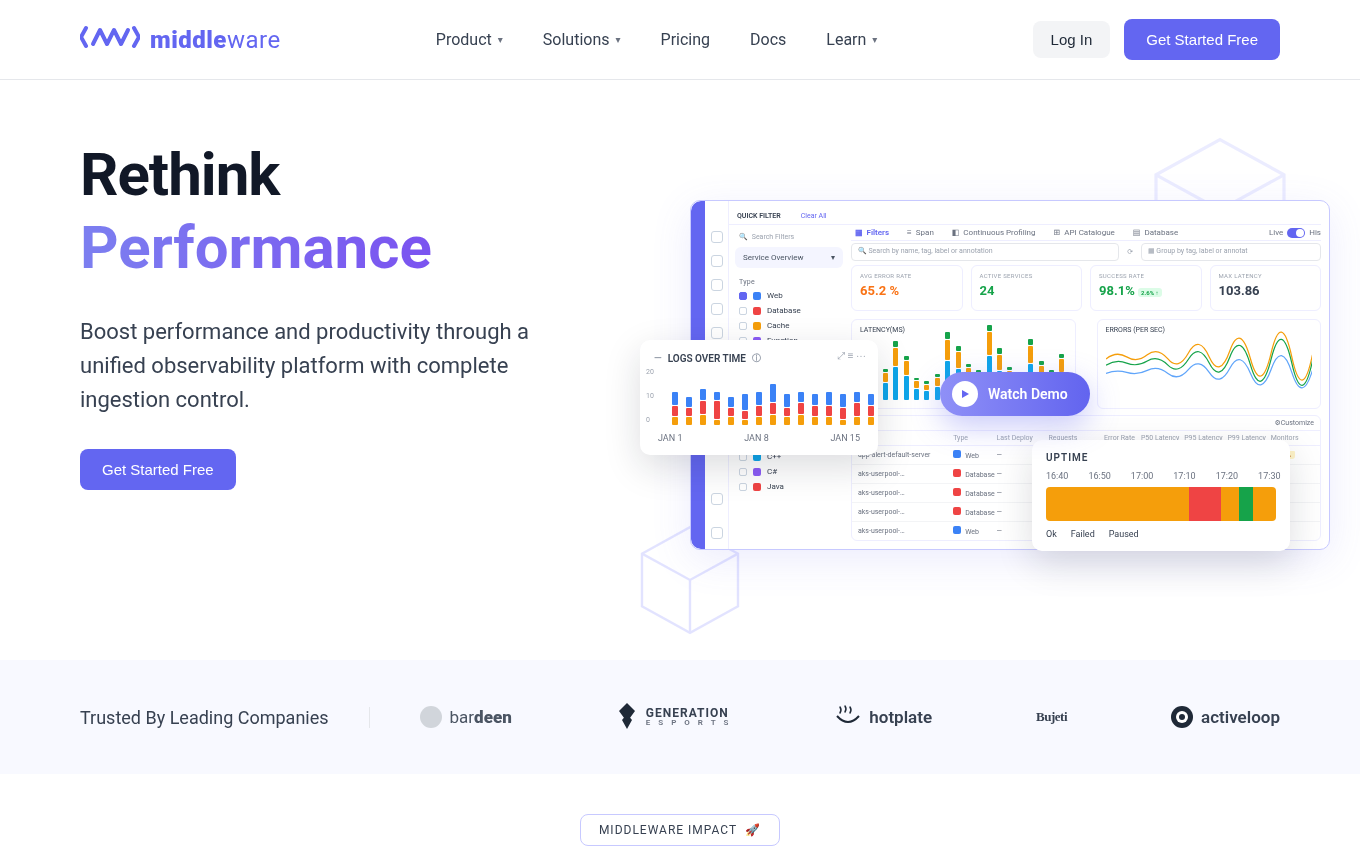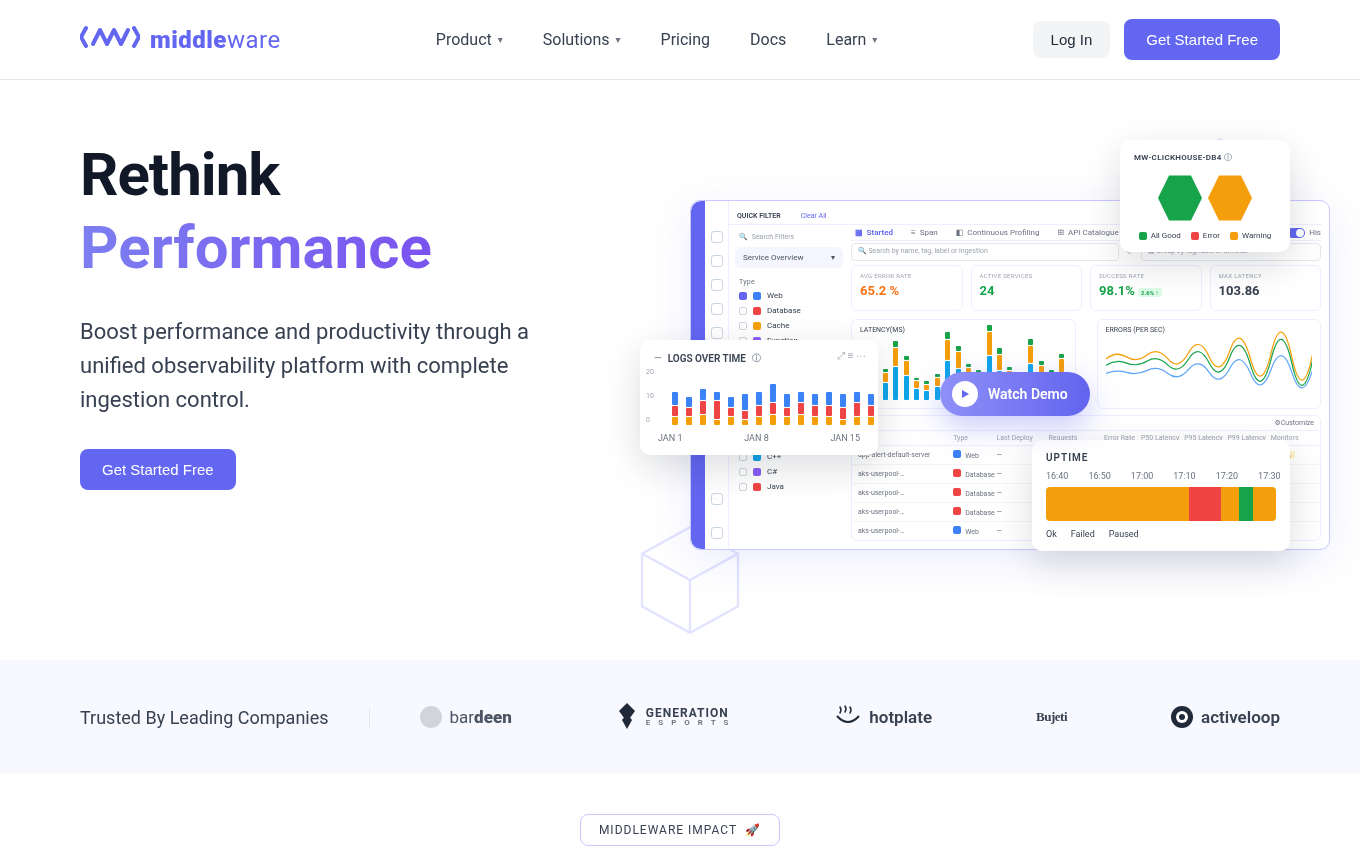--- a/index.html
+++ b/index.html
@@ -234,35 +234,35 @@
             <span class="dot" style="background:#8b5cf6"></span>
             <span>C#</span>
           </div>
         <div class="row">
             <span class="cb"></span>
             <span class="dot" style="background:#ef4444"></span>
             <span>Java</span>
           </div>
       </div>
       <div class="dash-tabs">
-        <span class="t active">▦ <span>Started</span></span>
+        <span class="t active">▦ <span>Filters</span></span>
         <span class="t">≡ <span>Span</span></span>
         <span class="t">◧ <span>Continuous Profiling</span></span>
         <span class="t">⊞ <span>API Catalogue</span></span>
         <span class="t">▤ <span>Database</span></span>
         <span style="margin-left:auto;display:flex;align-items:center;gap:4px">
             <span>Live</span>
             <span style="width:18px;height:10px;border-radius:5px;background:#6366f1;position:relative">
               <span style="position:absolute;right:1px;top:1px;width:8px;height:8px;border-radius:50%;background:#fff"></span>
             </span>
             <span>His</span>
           </span>
       </div>
       <div class="dash-search">
-        <div class="sbox">🔍 <span>Search by name, tag, label or ingestion</span></div>
+        <div class="sbox">🔍 <span>Search by name, tag, label or annotation</span></div>
         <span style="display:flex;align-items:center;color:#9ca3af">⟳</span>
         <div class="grp">▦ <span>Group by tag, label or annotat</span></div>
       </div>
       <div class="metric-row">
         <div class="metric">
             <div class="mlbl">AVG ERROR RATE</div>
             <div class="mval orange">65.2 %</div>
           </div>
         <div class="metric">
             <div class="mlbl">ACTIVE SERVICES</div>
@@ -557,32 +557,20 @@
             <div class="seg" style="background: rgb(59, 130, 246); height: 10.4px;"></div>
           </div>
         </div>
       <div class="xaxis">
           <span>JAN 1</span>
           <span>JAN 8</span>
           <span>JAN 15</span>
         </div>
     </div>
 
-    <div class="float f-health">
-      <h6><span>MW-CLICKHOUSE-DB4</span> <span style="color:#9ca3af">ⓘ</span></h6>
-      <div class="hex-row">
-          <div class="hex" style="background:#16a34a"></div>
-          <div class="hex" style="background:#f59e0b"></div>
-        </div>
-      <div class="legend">
-          <span class="lg-ok">All Good</span>
-          <span class="lg-err">Error</span>
-          <span class="lg-warn">Warning</span>
-        </div>
-    </div>
 
     <div class="float f-uptime">
       <h6>UPTIME</h6>
       <div class="ut-x">
           <span>16:40</span>
           <span>16:50</span>
           <span>17:00</span>
           <span>17:10</span>
           <span>17:20</span>
           <span>17:30</span>

